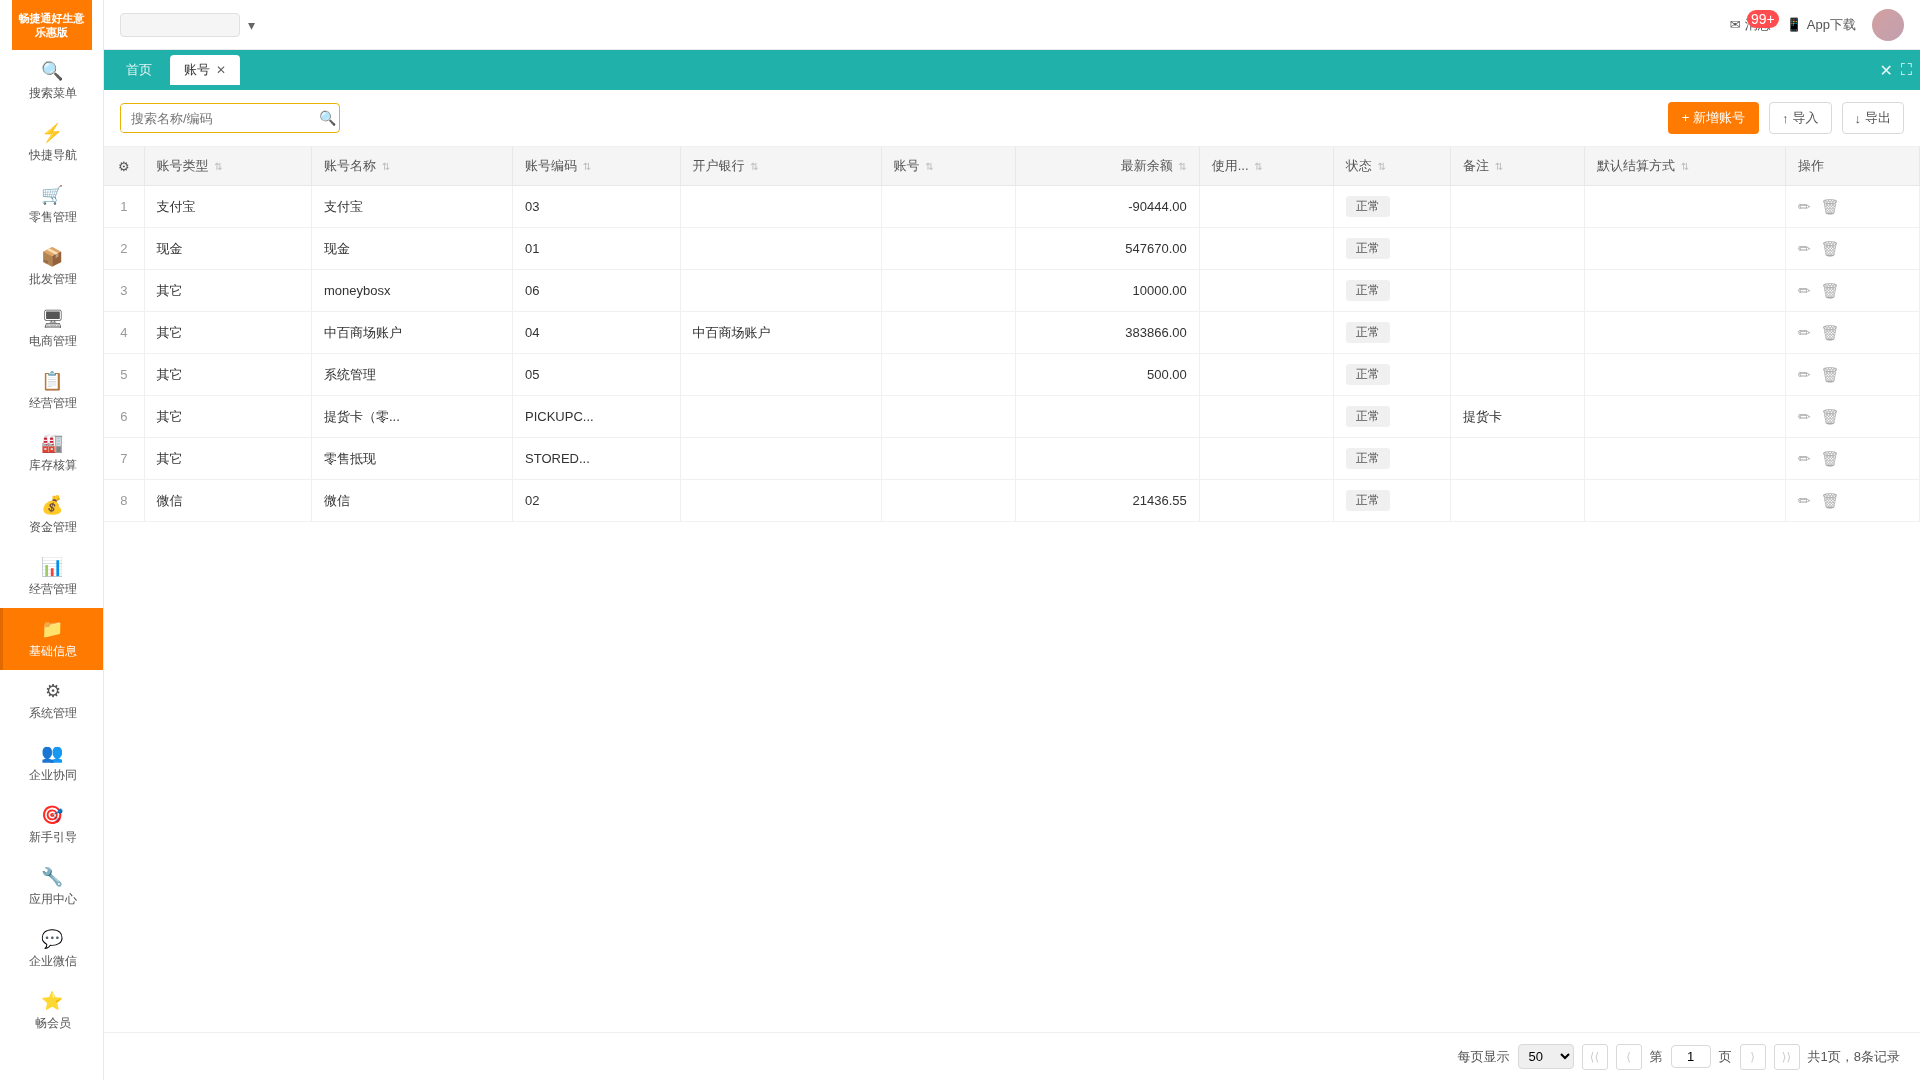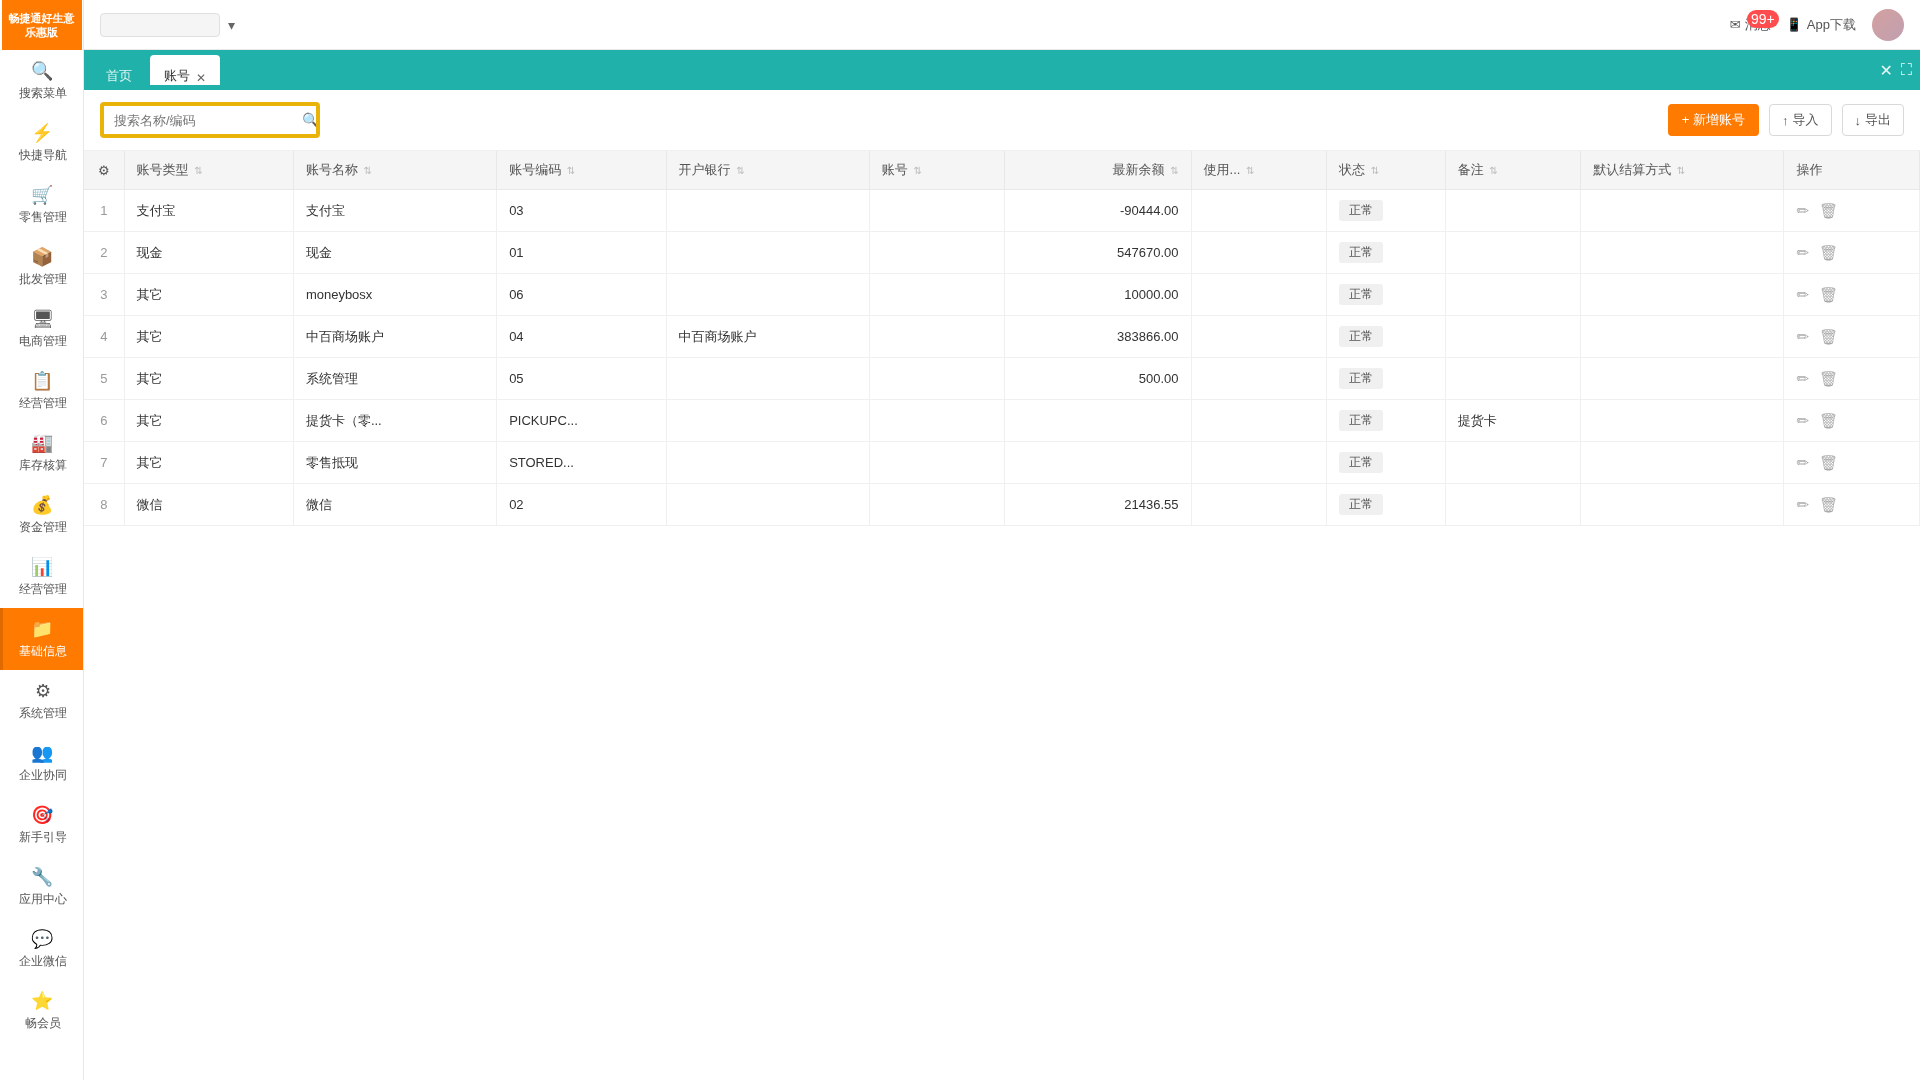--- a/index.html
+++ b/index.html
@@ -1,20 +1,20 @@
 <!DOCTYPE html>
 <html><head>
   <meta charset="utf-8">
   <style>
     * { box-sizing: border-box; margin: 0; padding: 0; }
     body { font-family: "Microsoft YaHei", "PingFang SC", sans-serif; font-size: 13px; background: #f5f5f5; display: flex; height: 1080px; width: 1920px; overflow: hidden; }
 
     
     .sidebar {
-      width: 84px;
+      width: 104px;
       background: #fff;
       display: flex;
       flex-direction: column;
       align-items: center;
       border-right: 1px solid #e8e8e8;
       flex-shrink: 0;
       height: 100%;
     }
     .sidebar-logo {
       width: 80px;
@@ -134,21 +134,21 @@
       align-items: center;
       padding: 0 8px;
       gap: 4px;
       flex-shrink: 0;
     }
     .tab {
       height: 30px;
       padding: 0 14px;
       border-radius: 4px 4px 0 0;
       display: flex;
-      align-items: flex-end;
+      align-items: center;
       gap: 6px;
       cursor: pointer;
       font-size: 13px;
       color: rgba(255,255,255,0.85);
     }
     .tab.active {
       background: #fff;
       color: #333;
     }
     .tab-close {
@@ -181,21 +181,21 @@
       padding: 12px 16px;
       display: flex;
       align-items: center;
       justify-content: space-between;
       border-bottom: 1px solid #f0f0f0;
       flex-shrink: 0;
     }
     .search-box {
       display: flex;
       align-items: center;
-      border: 4px solid #eab308;
+      border: 1px solid #eab308;
       border-radius: 4px;
       overflow: hidden;
       width: 220px;
     }
     .search-input {
       border: none;
       outline: none;
       padding: 6px 10px;
       font-size: 13px;
       width: 190px;
@@ -676,14 +676,30 @@
       <div class="action-icons">
         <span class="action-icon">✏</span>
         <span class="action-icon">🗑</span>
       </div>
     </td>
   </tr>
           </tbody>
       </table>
     </div>
 
+    <div class="pagination">
+      <span>每页显示</span>
+      <select class="page-size-select">
+        <option>50</option>
+        <option>100</option>
+        <option>200</option>
+      </select>
+      <button class="page-nav-btn disabled">⟨⟨</button>
+      <button class="page-nav-btn disabled">⟨</button>
+      <span>第</span>
+      <input class="page-input" value="1" style="">
+      <span>页</span>
+      <button class="page-nav-btn disabled">⟩</button>
+      <button class="page-nav-btn disabled">⟩⟩</button>
+      <span>共1页，8条记录</span>
+    </div>
   </div>
 </div>
 
 </body></html>

